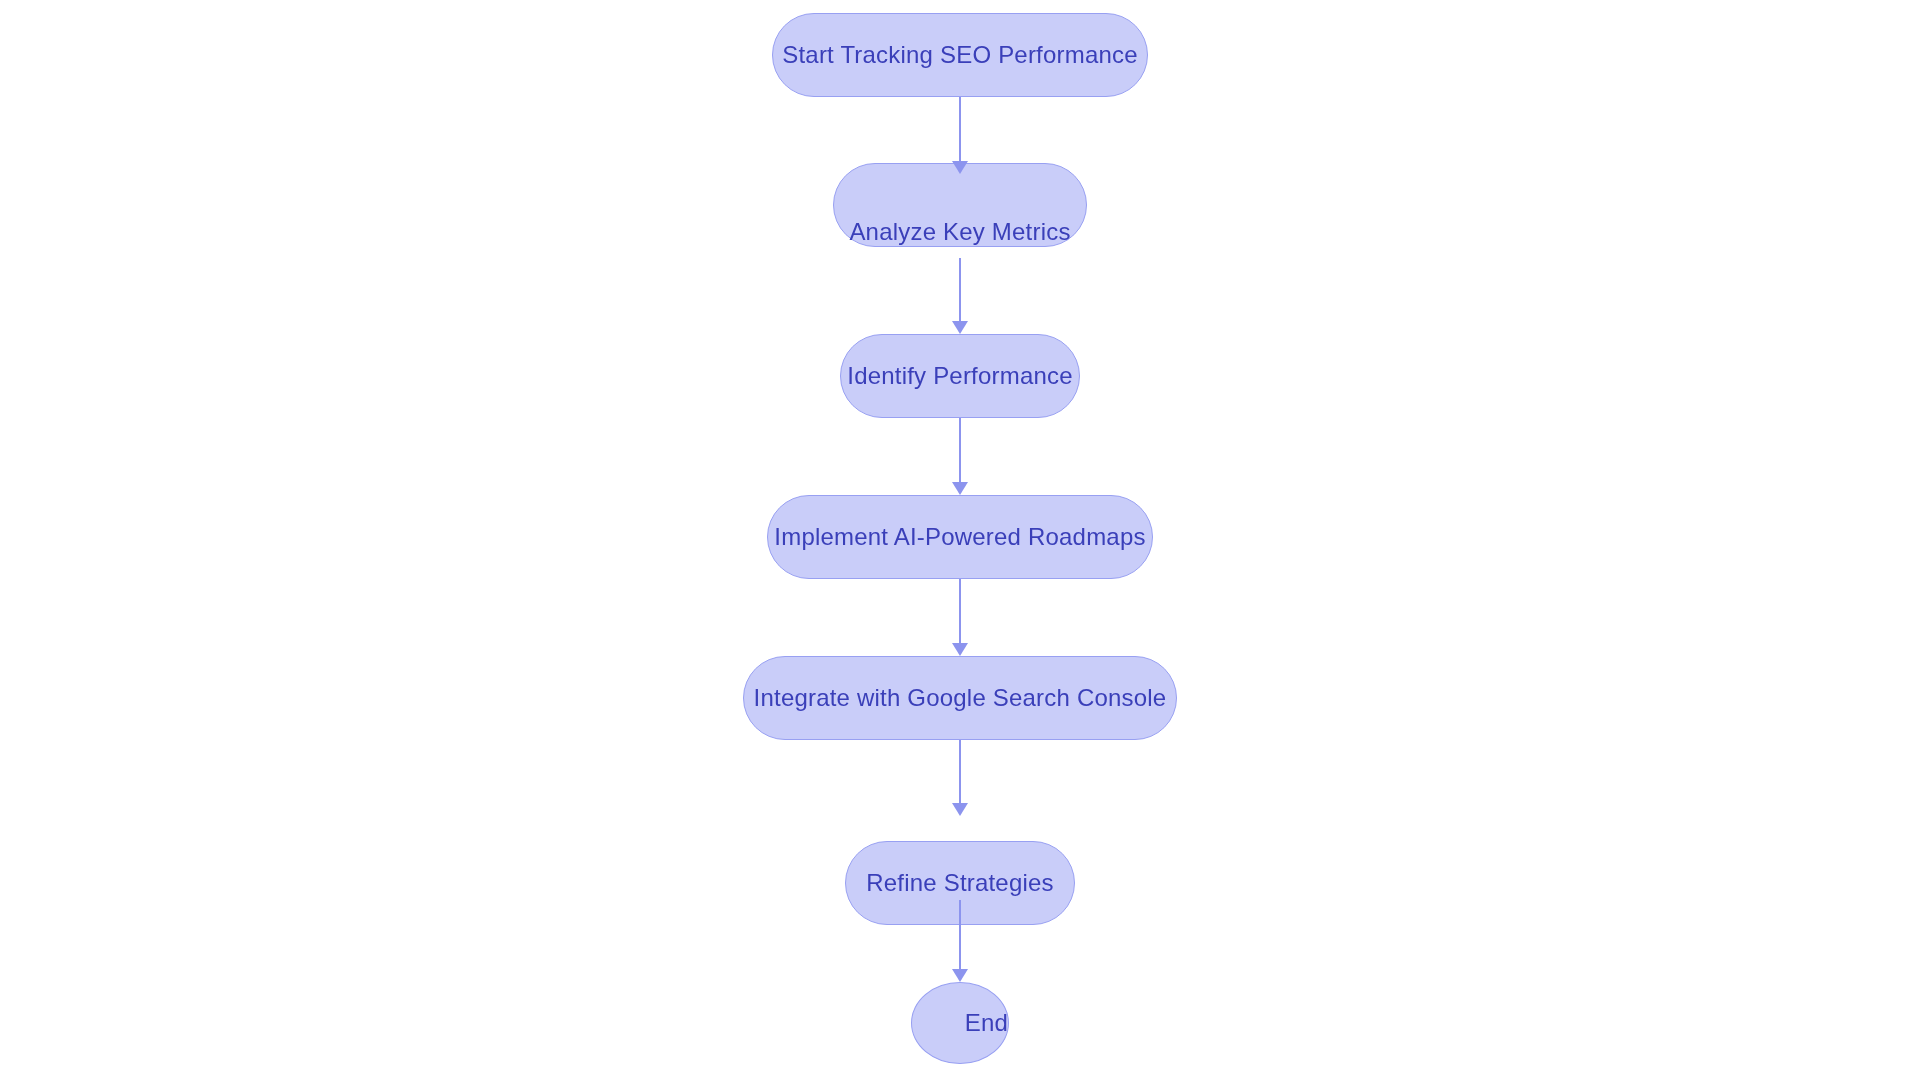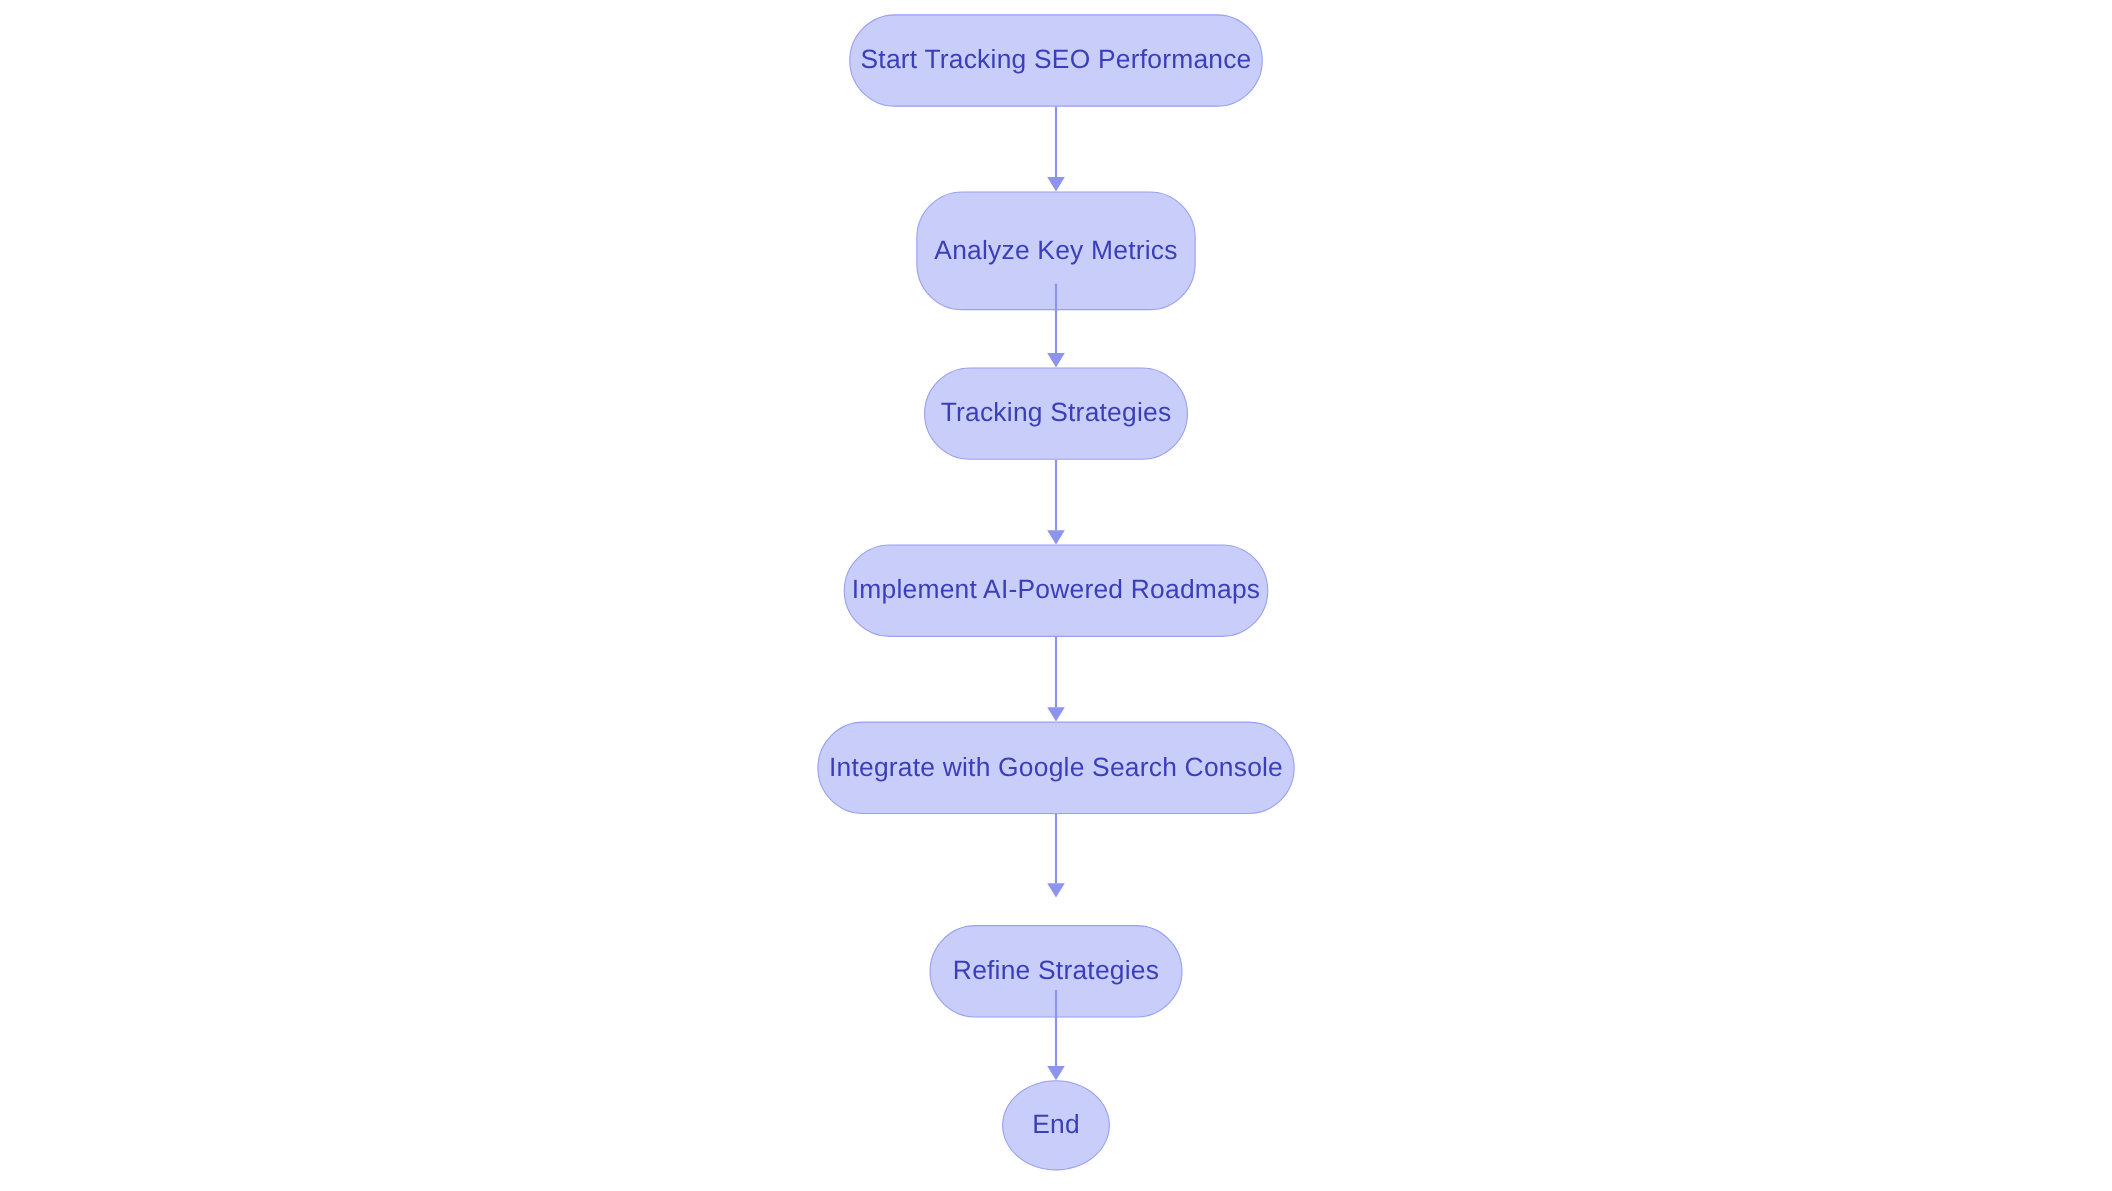--- a/index.html
+++ b/index.html
@@ -30,20 +30,21 @@
     align-items:center;
     justify-content:center;
     color:var(--text);
     font-size:24px;
     letter-spacing:0.2px;
     text-align:center;
     white-space:nowrap;
   }
   .node.circle{
     border-radius:50%;
+    justify-content:flex-end;
   }
   .edge{
     position:absolute;
     left:960px;
     transform:translateX(-50%);
     display:flex;
     flex-direction:column;
     align-items:center;
   }
   .edge .stem{
@@ -59,26 +60,26 @@
 </style>
 </head>
 <body>
 
 <div id="canvas">
 
   <div class="node" style="left:772px;top:13px;width:376px;height:84px;">
     <span>Start Tracking SEO Performance</span>
   </div>
 
-  <div class="node" style="left:833px;top:174px;width:254px;height:108px;">
+  <div class="node" style="left:833px;top:163px;width:254px;height:84px;align-items:flex-end;">
     <span>Analyze Key Metrics</span>
   </div>
 
   <div class="node" style="left:840px;top:334px;width:240px;height:84px;">
-    <span>Tracking Strategies</span>
+    <span>Identify Performance</span>
   </div>
 
   <div class="node" style="left:767px;top:495px;width:386px;height:84px;">
     <span>Implement AI-Powered Roadmaps</span>
   </div>
 
   <div class="node" style="left:743px;top:656px;width:434px;height:84px;">
     <span>Integrate with Google Search Console</span>
   </div>
 

